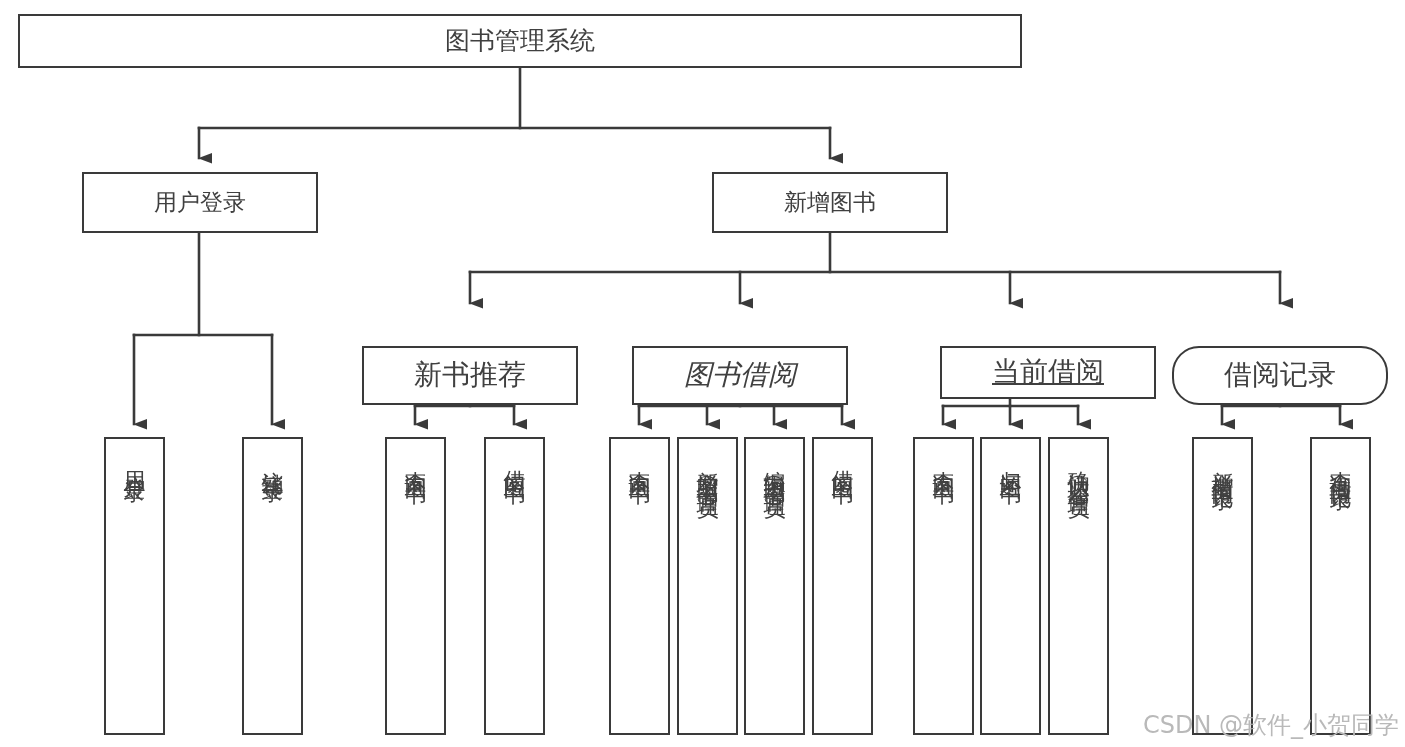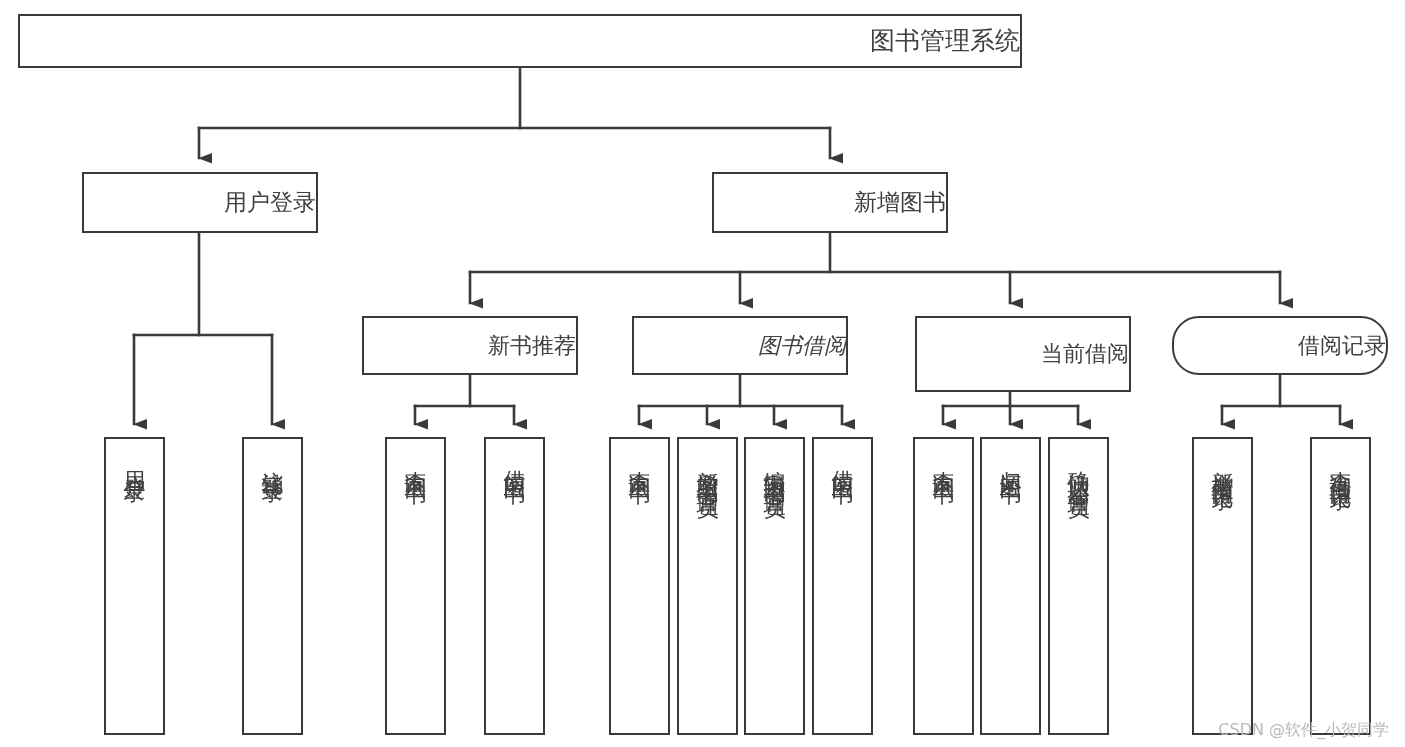--- a/index.html
+++ b/index.html
@@ -19,32 +19,33 @@
     overflow: hidden;
   }
   
   .node {
     position: absolute;
     box-sizing: border-box;
     border: 2.5px solid #3a3a3a;
     background: #ffffff;
     display: flex;
     align-items: center;
-    justify-content: flex-end;
+    justify-content: center;
     color: #404040;
     z-index: 5;
   }
   .node.root {
     font-size: 25px;
   }
   .node.l1 {
     font-size: 23px;
   }
   .node.l2 {
-    font-size: 22px;
+    font-size: 28px;
+    margin-top: 30px;
   }
   .node .label {
     white-space: pre;
     line-height: 1.15;
   }
   
   .node.leaf {
     align-items: flex-start;
     justify-content: center;
     padding-top: 14px;
@@ -63,23 +64,23 @@
     left: 0;
     top: 0;
     width: 1405px;
     height: 747px;
     z-index: 1;
     pointer-events: none;
   }
   
   .watermark {
     position: absolute;
-    right: 16px;
+    right: 6px;
     bottom: 6px;
-    font-size: 16px;
+    font-size: 24px;
     color: #b9b9b9;
     z-index: 9;
     white-space: nowrap;
     font-family: "DejaVu Sans", "Liberation Sans", sans-serif;
   }
 </style>
 </head>
 <body>
 
 <div id="canvas">
@@ -147,21 +148,21 @@
   </div>
 
   <div class="node l2" style="left:362px; top:316px; width:216px; height:59px;">
     <span class="label">新书推荐</span>
   </div>
 
   <div class="node l2" style="left:632px; top:316px; width:216px; height:59px;font-style:italic;">
     <span class="label">图书借阅</span>
   </div>
 
-  <div class="node l2" style="left:915px; top:316px; width:216px; height:76px;">
+  <div class="node l2" style="left:940px; top:316px; width:216px; height:53px;text-decoration:underline;">
     <span class="label">当前借阅</span>
   </div>
 
   <div class="node l2" style="left:1172px; top:316px; width:216px; height:59px;border-radius:27px;">
     <span class="label">借阅记录</span>
   </div>
 
   <div class="node leaf" style="left:104px; top:437px; width:61px; height:298px;">
     <span class="label">用户登录</span>
   </div>

